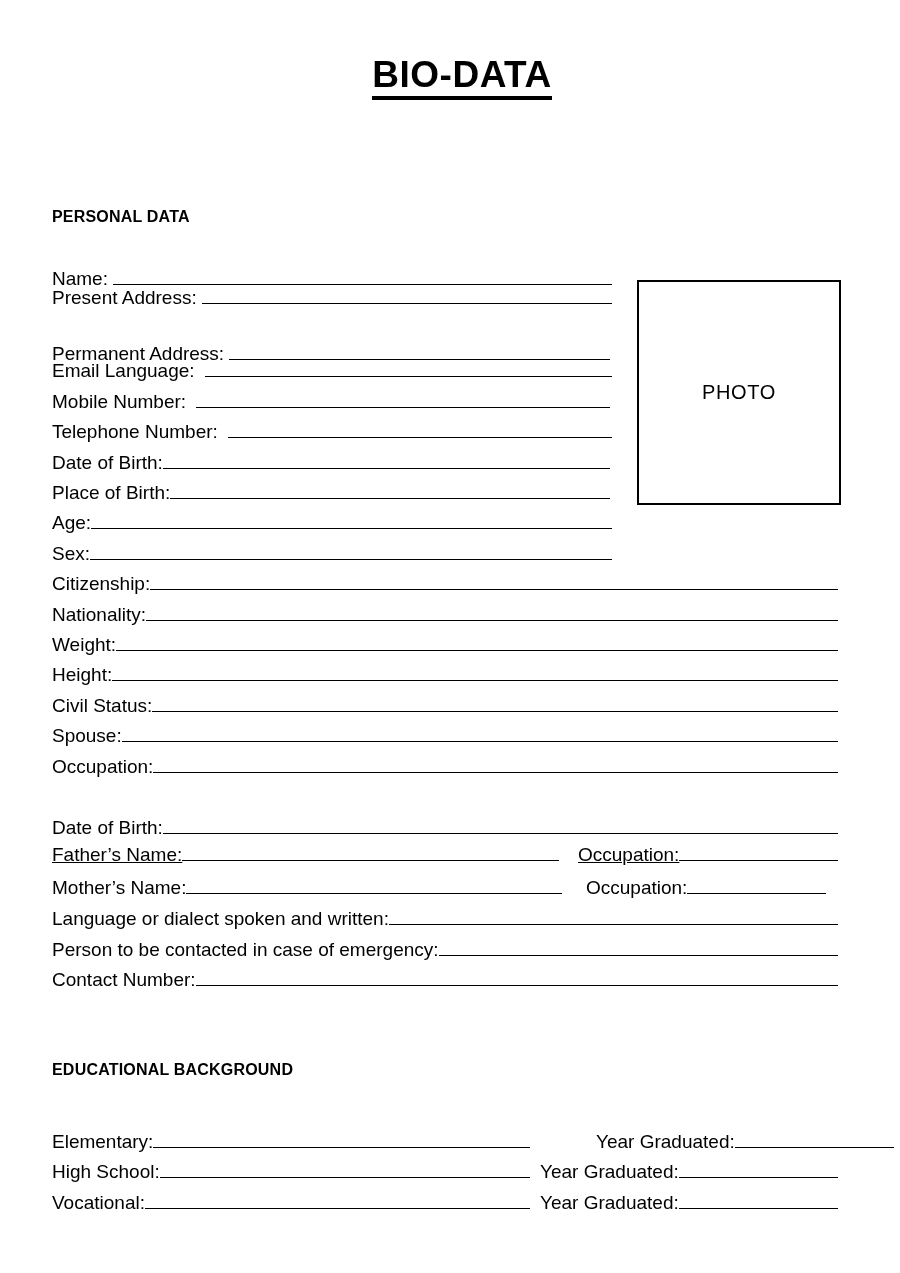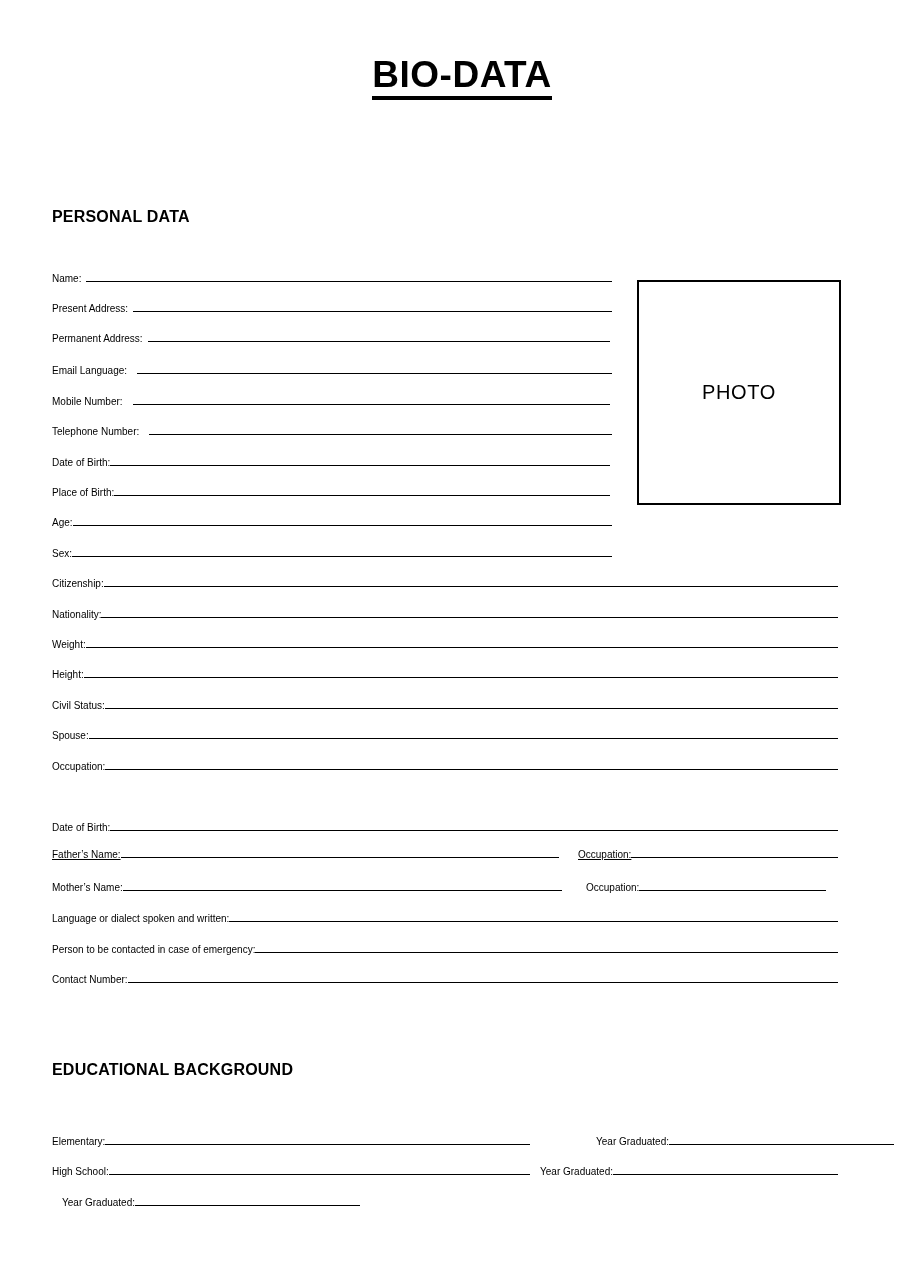--- a/index.html
+++ b/index.html
@@ -54,21 +54,21 @@
   #personal-heading { top: 208px; }
   #education-heading { top: 1061px; }
 
   
   .field-row {
     position: absolute;
     left: 52px;
     height: 22px;
     display: flex;
     align-items: baseline;
-    font-size: 10px;
+    font-size: 19px;
     white-space: nowrap;
   }
   .field-label {
     flex: 0 0 auto;
   }
   .field-line {
     flex: 1 1 auto;
     border-bottom: 1.6px solid #000;
     height: 13px;
     min-width: 10px;
@@ -115,27 +115,27 @@
   <div class="photo-box">
     <span class="photo-label">PHOTO</span>
   </div>
 
   <div class="field-row" style="top:268px; width:560px;">
     <span class="field-label">Name:</span>
     <span class="gap-sm"></span>
     <span class="field-line"></span>
   </div>
 
-  <div class="field-row" style="top:298px; width:560px;">
+  <div class="field-row" style="top:287px; width:560px;">
     <span class="field-label">Present Address:</span>
     <span class="gap-sm"></span>
     <span class="field-line"></span>
   </div>
 
-  <div class="field-row" style="top:328px; width:558px;">
+  <div class="field-row" style="top:343px; width:558px;">
     <span class="field-label">Permanent Address:</span>
     <span class="gap-sm"></span>
     <span class="field-line"></span>
   </div>
 
   <div class="field-row" style="top:360px; width:560px;">
     <span class="field-label">Email Language:</span>
     <span class="gap-md"></span>
     <span class="field-line"></span>
   </div>
@@ -272,20 +272,24 @@
       <span class="field-line"></span>
     </span>
     <span class="col-spacer" style="width:10px;"></span>
     <span class="col-b" style="width:298px;">
       <span class="field-label">Year Graduated:</span>
       <span class="field-line"></span>
     </span>
   </div>
 
   <div class="field-row two-col" style="top:1192px; width:786px;">
+    <span class="col-a" style="width:478px;">
+      <span class="field-label">Vocational:</span>
+      <span class="field-line"></span>
+    </span>
     <span class="col-spacer" style="width:10px;"></span>
     <span class="col-b" style="width:298px;">
       <span class="field-label">Year Graduated:</span>
       <span class="field-line"></span>
     </span>
   </div>
 
 </div>
 
 </body></html>

